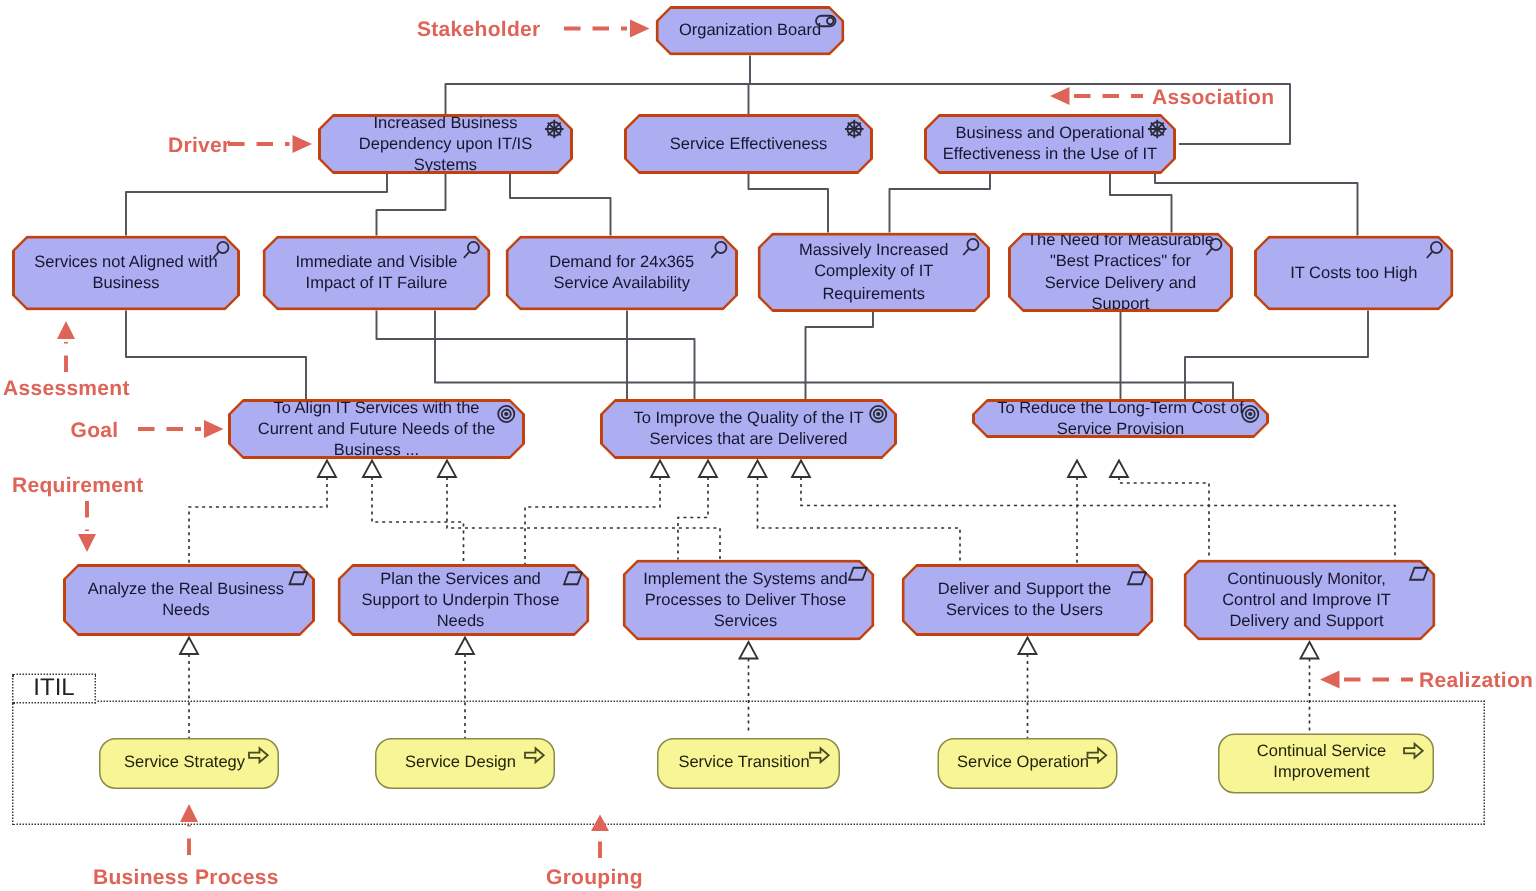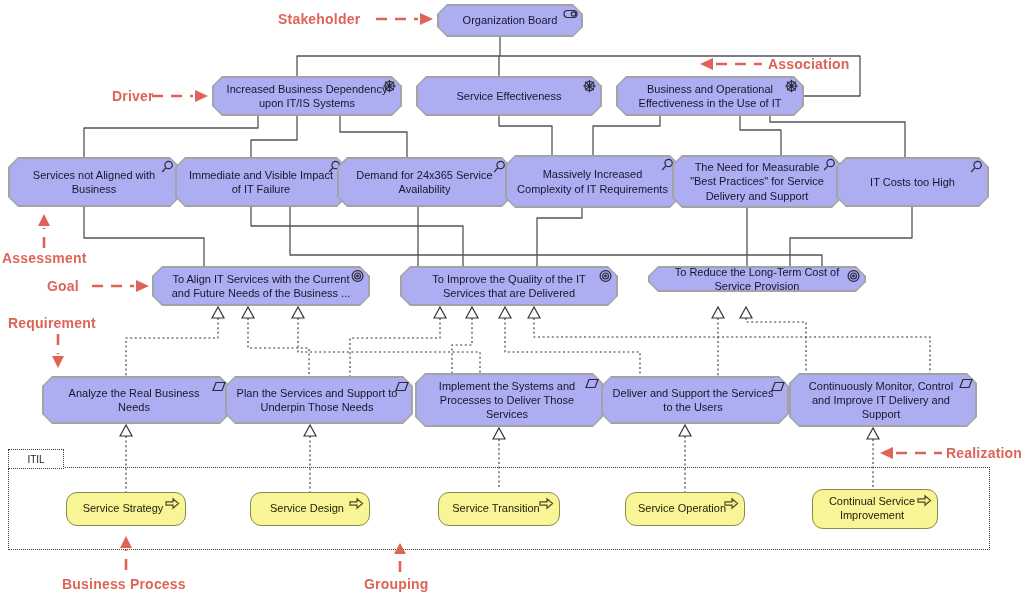--- a/index.html
+++ b/index.html
@@ -3,40 +3,40 @@
 <meta charset="utf-8">
 <style>
   html,body{margin:0;padding:0;background:#ffffff;}
   .stage{position:relative;width:1024px;height:594px;background:#ffffff;overflow:hidden;
          font-family:"Liberation Sans",sans-serif;}
   svg.wires{position:absolute;left:0;top:0;z-index:1;}
   
   .elem{position:absolute;z-index:3;
         clip-path:polygon(10px 0,calc(100% - 10px) 0,100% 10px,100% calc(100% - 10px),
                   calc(100% - 10px) 100%,10px 100%,0 calc(100% - 10px),0 10px);
-        background:#a3a3a3;padding-left:20px;}
+        background:#c2410c;}
   .elem .fill{position:absolute;inset:1.6px;
         clip-path:polygon(9px 0,calc(100% - 9px) 0,100% 9px,100% calc(100% - 9px),
                   calc(100% - 9px) 100%,9px 100%,0 calc(100% - 9px),0 9px);
         background:#adadf1;display:flex;align-items:center;justify-content:center;
         text-align:center;font-size:11px;line-height:1.3;color:#16162e;padding:2px 10px;}
   .elem .icon{position:absolute;top:3px;right:5px;z-index:4;width:15px;height:14px;}
   .elem.rq .fill{padding-right:14px;}
   
   .proc{position:absolute;z-index:3;background:#f7f595;border:1.6px solid #8b8b49;
         border-radius:11px;display:flex;align-items:center;justify-content:center;
         text-align:center;font-size:11px;line-height:1.25;color:#23230e;box-sizing:border-box;
         padding:2px 14px 2px 8px;}
   .proc .icon{position:absolute;top:4px;right:5px;width:15px;height:13px;}
   
   .red{position:absolute;z-index:5;color:#df6458;font-weight:bold;font-size:14px;
        white-space:nowrap;letter-spacing:.2px;}
   
   .grp-tab{position:absolute;z-index:2;border:1px dotted #3a3a3a;background:#fff;
-       font-size:10px;color:#222;display:flex;align-items:center;justify-content:center;}
+       font-size:16px;color:#222;display:flex;align-items:center;justify-content:center;}
   .grp-body{position:absolute;z-index:0;border:1px dotted #3a3a3a;}
   .ic{stroke:#2a2a3a;stroke-width:1.2;fill:none;}
 </style>
 </head>
 <body>
 
 <div class="stage">
 
   <div class="grp-body" style="left:8px;top:467px;width:980px;height:81px;"></div>
   <div class="grp-tab" style="left:8px;top:449px;width:54px;height:18px;">
@@ -320,21 +320,21 @@
     <span>Service Transition</span>
   </div>
   <div class="proc" style="left:625px;top:492px;width:120px;height:34px;">
     <span class="icon">
       <svg width="15" height="13">
           <polygon points="1,4.8 8,4.8 8,1.8 13.5,6.5 8,11.2 8,8.2 1,8.2" stroke="#4a4a20" stroke-width="1.2" fill="none"></polygon>
         </svg>
     </span>
     <span>Service Operation</span>
   </div>
-  <div class="proc" style="left:812px;top:489px;width:126px;height:40px;">
+  <div class="proc" style="left:812px;top:489px;width:144px;height:40px;">
     <span class="icon">
       <svg width="15" height="13">
           <polygon points="1,4.8 8,4.8 8,1.8 13.5,6.5 8,11.2 8,8.2 1,8.2" stroke="#4a4a20" stroke-width="1.2" fill="none"></polygon>
         </svg>
     </span>
     <span>Continual Service Improvement</span>
   </div>
 
   <div class="red" style="left:278px;top:11px;">Stakeholder</div>
   <div class="red" style="left:768px;top:56px;">Association</div>

